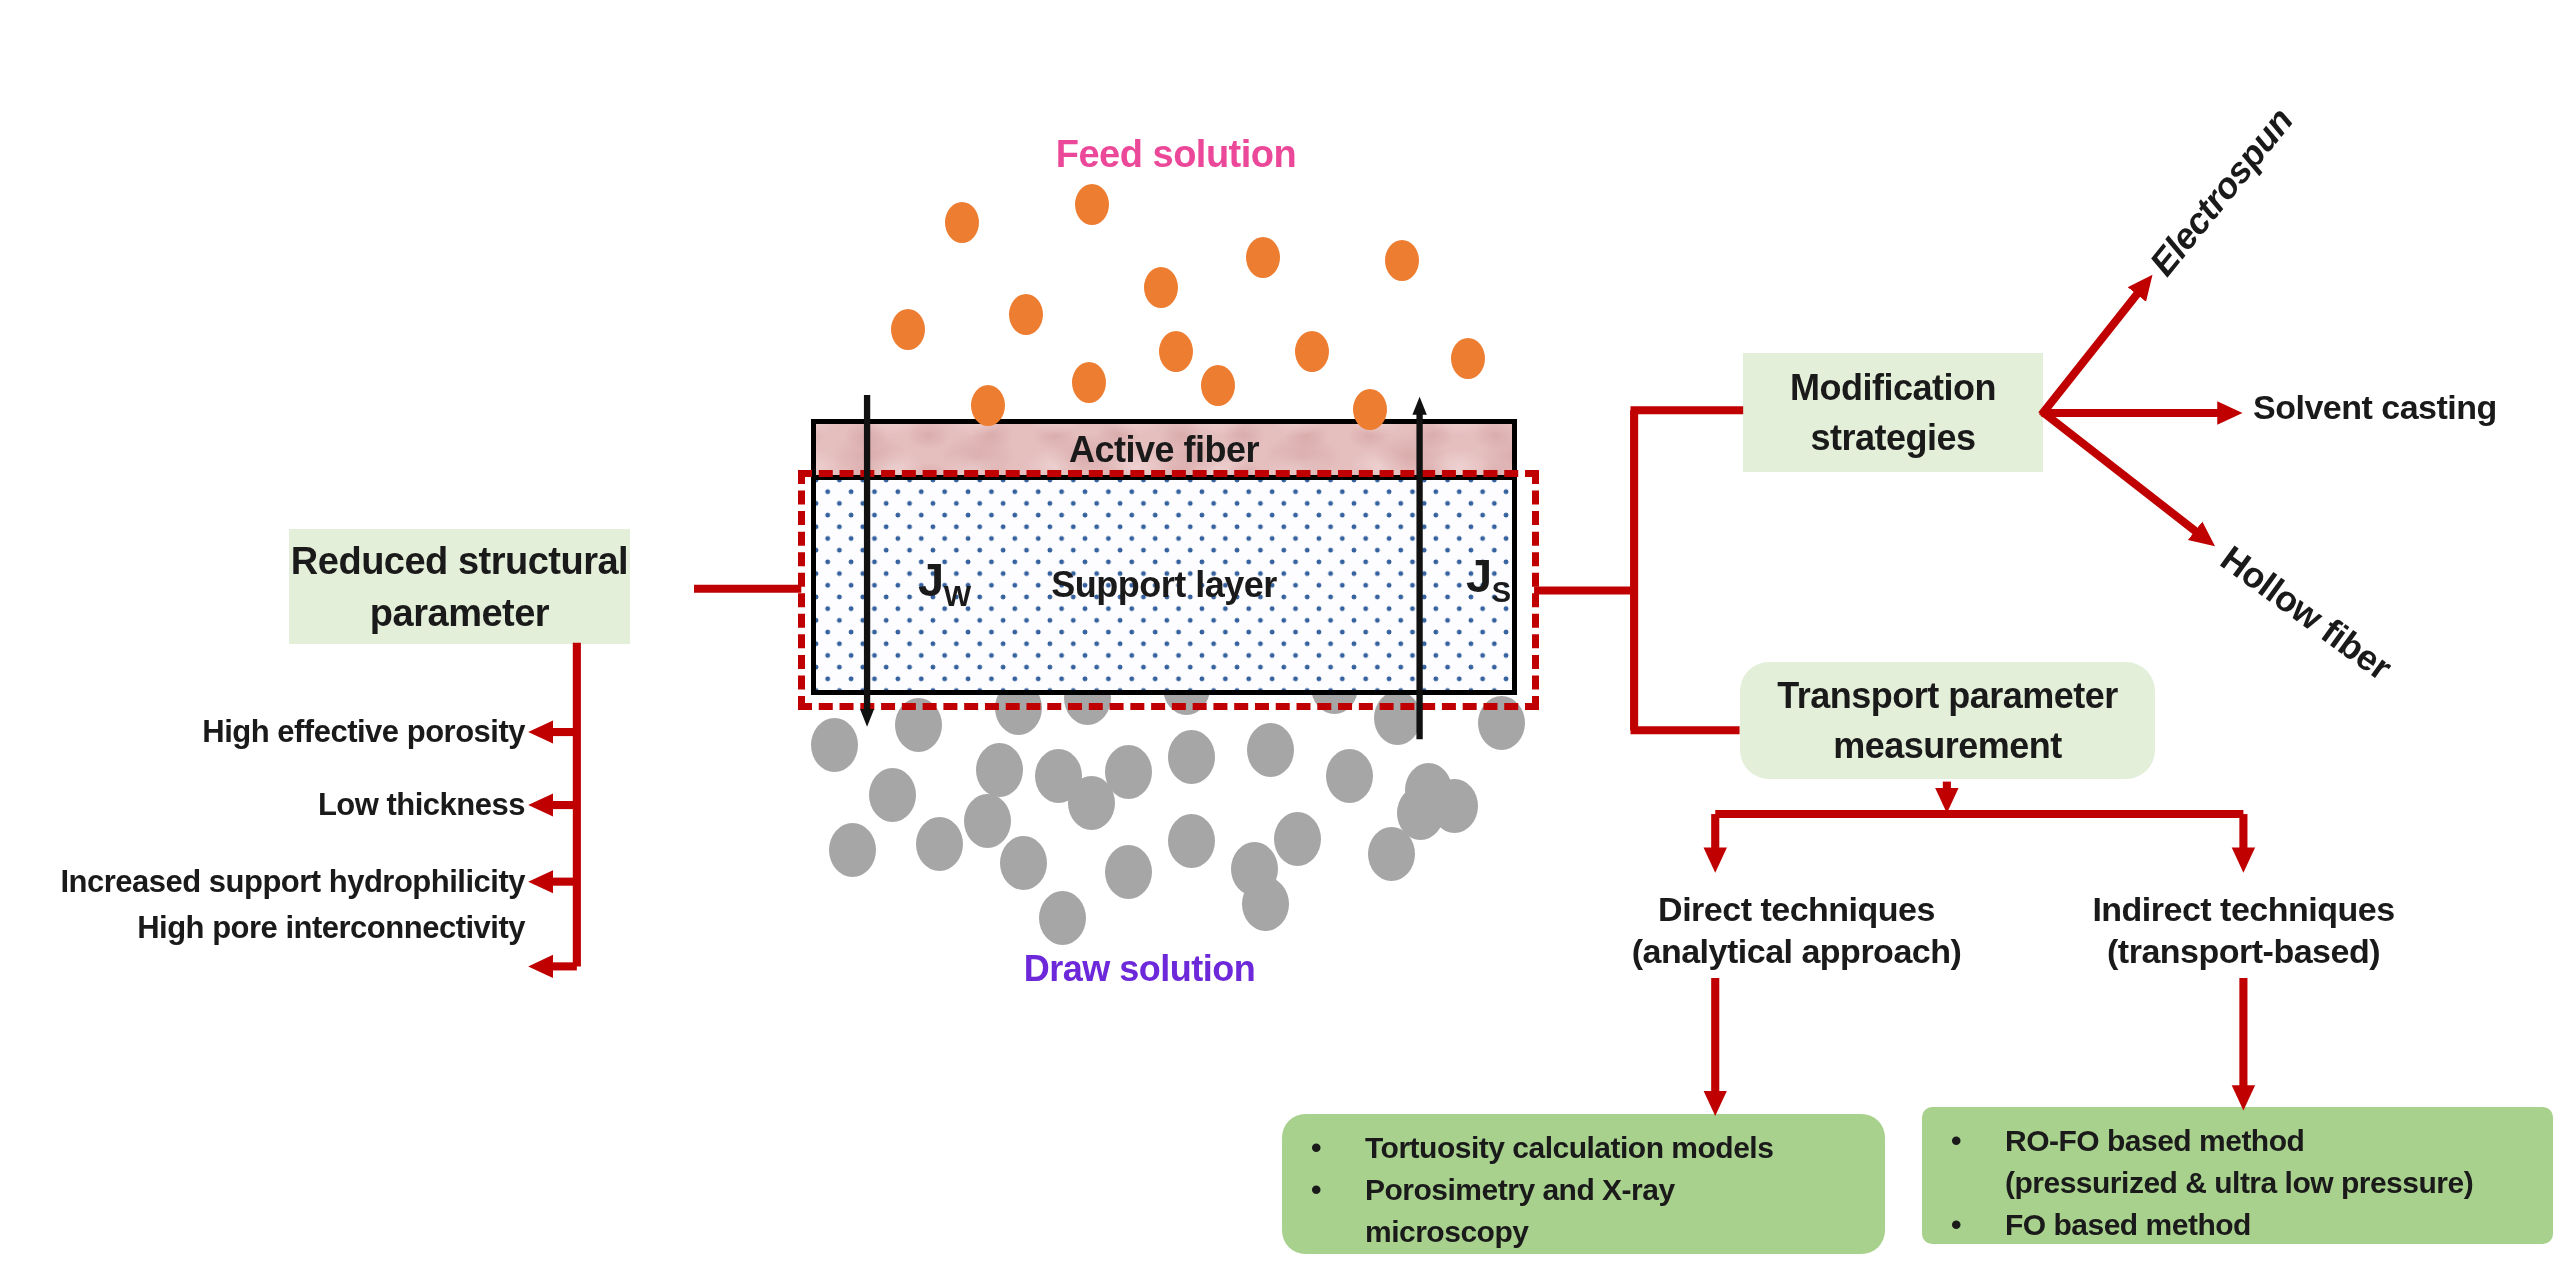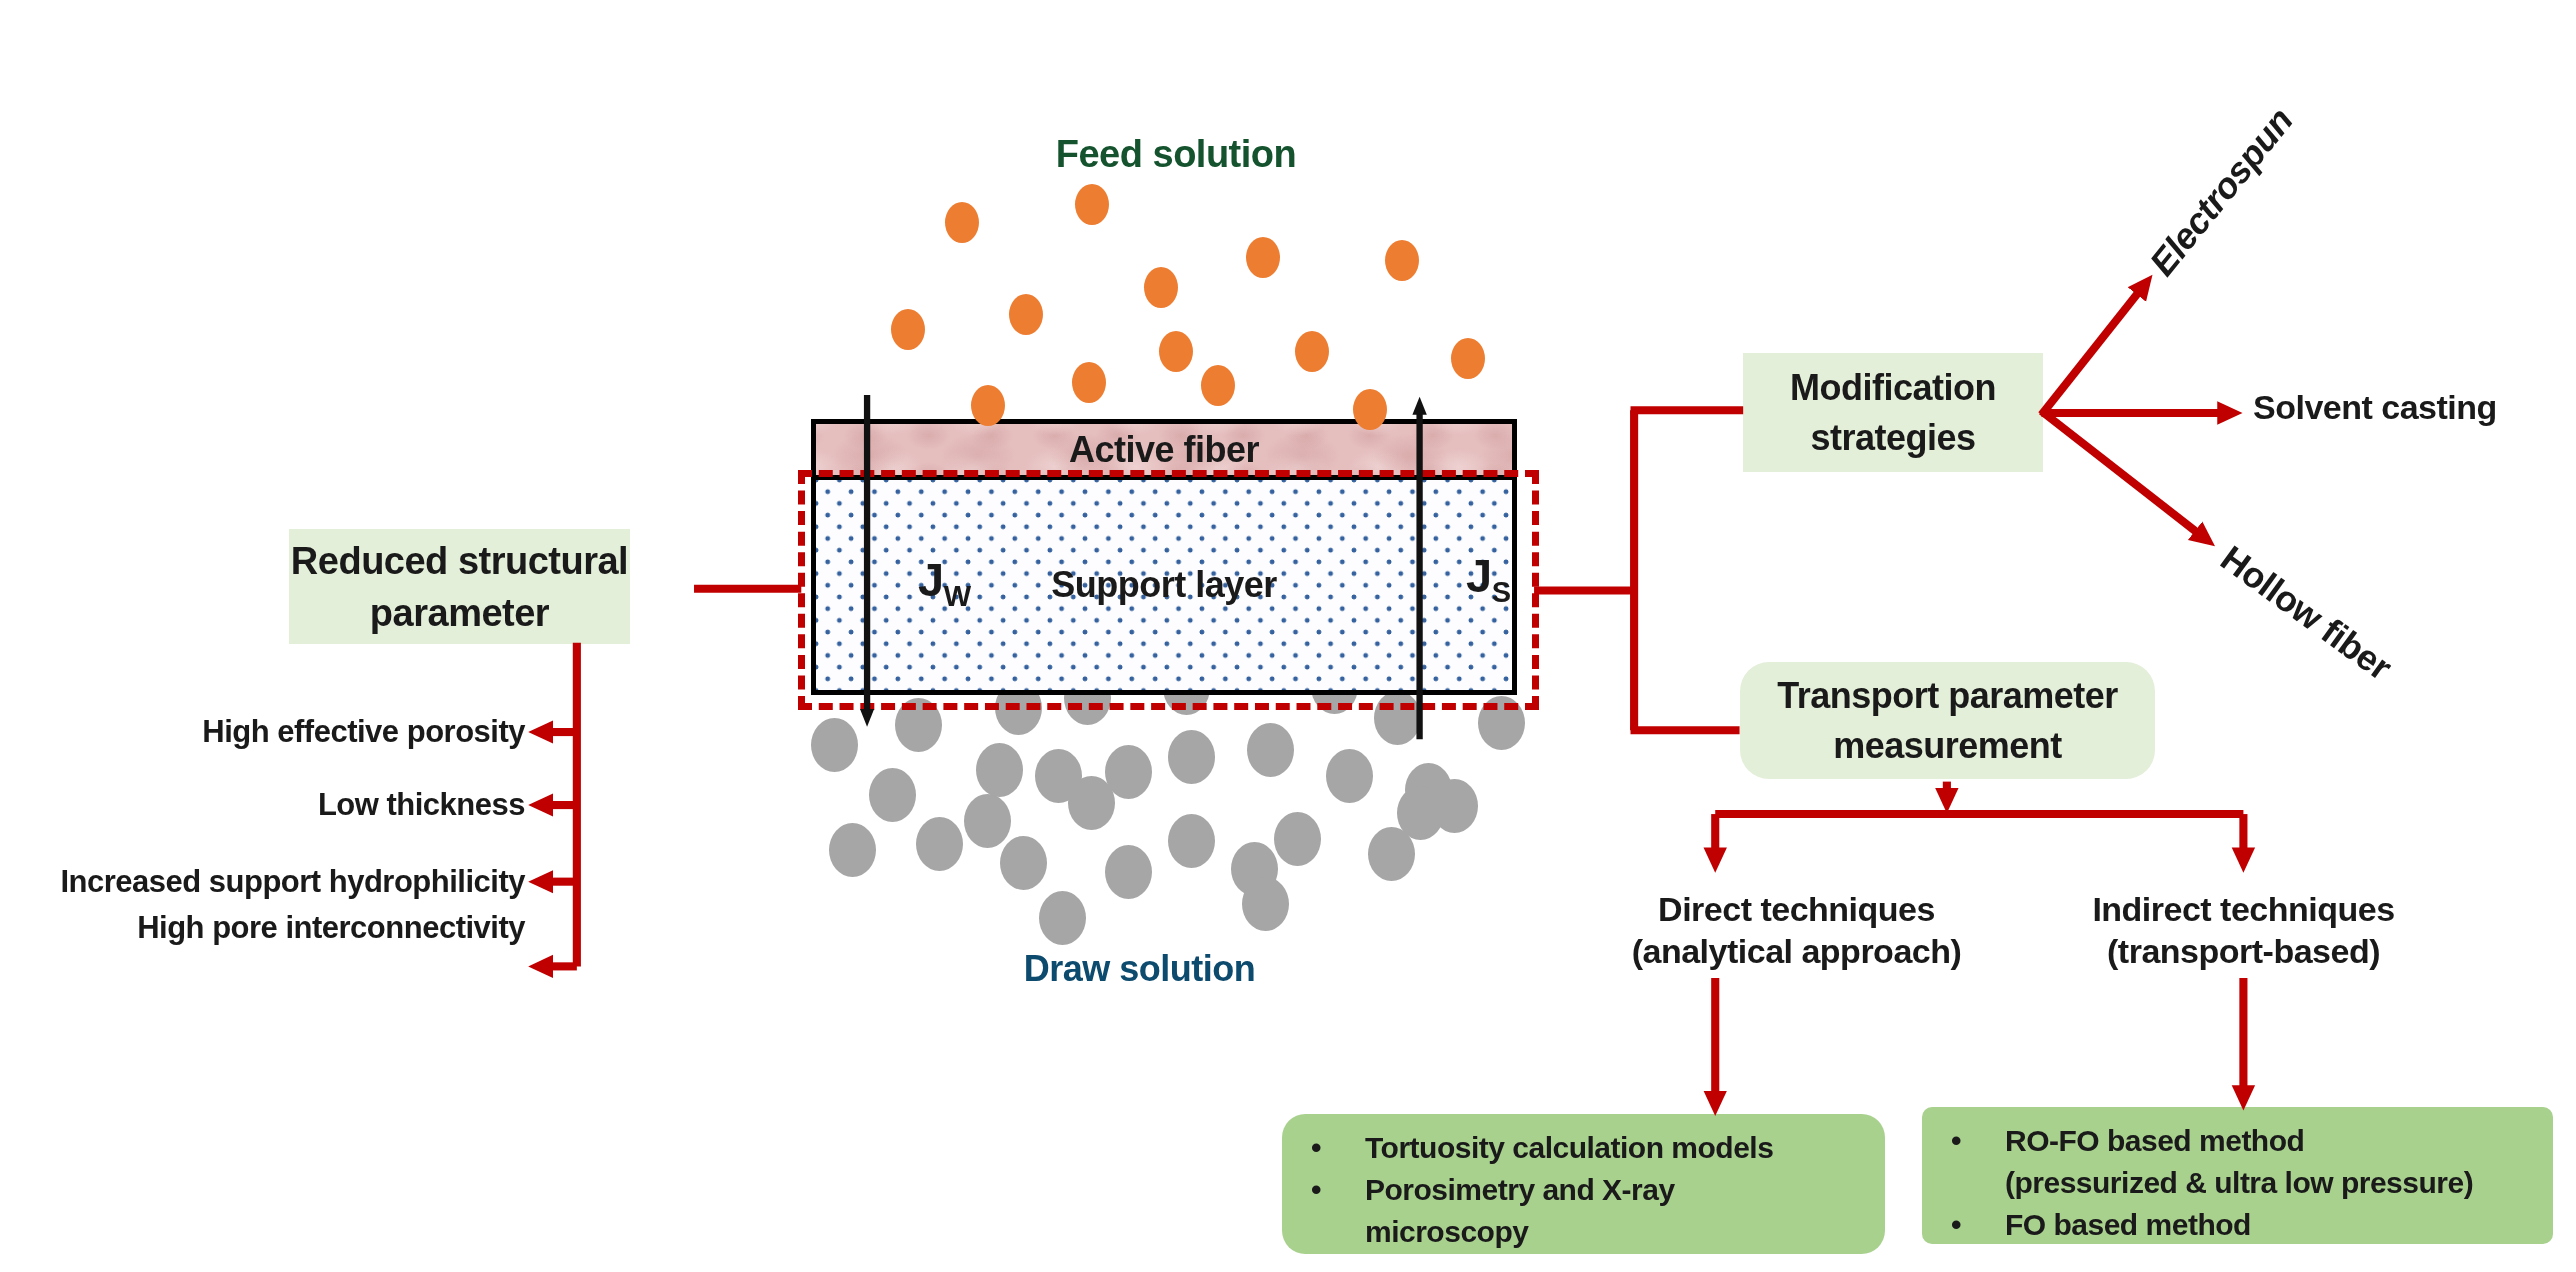--- a/index.html
+++ b/index.html
@@ -38,22 +38,22 @@
     left:798px;top:470px;width:741px;height:240px;box-sizing:border-box;
     border:7.2px dashed #C00000;background:transparent;
   }
   .flux-label{font-size:47px;margin-left:30px;}
   .flux-label sub{font-size:29px;}
   
   .dot{position:absolute;border-radius:50%;}
   .dot.orange{background:#ED7D31;}
   .dot.gray{background:#A6A6A6;}
   
-  .feed-label{left:1014px;top:133px;width:324px;font-size:38px;color:#14532d;}
-  .draw-label{left:973px;top:948px;width:333px;font-size:36px;color:#0c4a6e;}
+  .feed-label{left:1014px;top:133px;width:324px;font-size:38px;color:#ec4899;}
+  .draw-label{left:973px;top:948px;width:333px;font-size:36px;color:#6d28d9;}
   
   .gbox{background:#E3EFD9;display:flex;flex-direction:column;align-items:center;justify-content:center;}
   .reduced-box{left:289px;top:529px;width:341px;height:115px;font-size:38px;line-height:52px;}
   .modification-box{left:1743px;top:353px;width:300px;height:119px;font-size:36px;line-height:50px;}
   .transport-box{left:1740px;top:662px;width:415px;height:117px;font-size:36px;line-height:50px;border-radius:29px;}
   
   .left-item{left:0;width:525px;text-align:right;font-size:31px;height:41px;line-height:41px;}
   
   .electrospun{left:2100px;top:171px;width:243px;font-size:36px;font-style:italic;
     transform:rotate(-51deg);transform-origin:center;text-align:center;}

